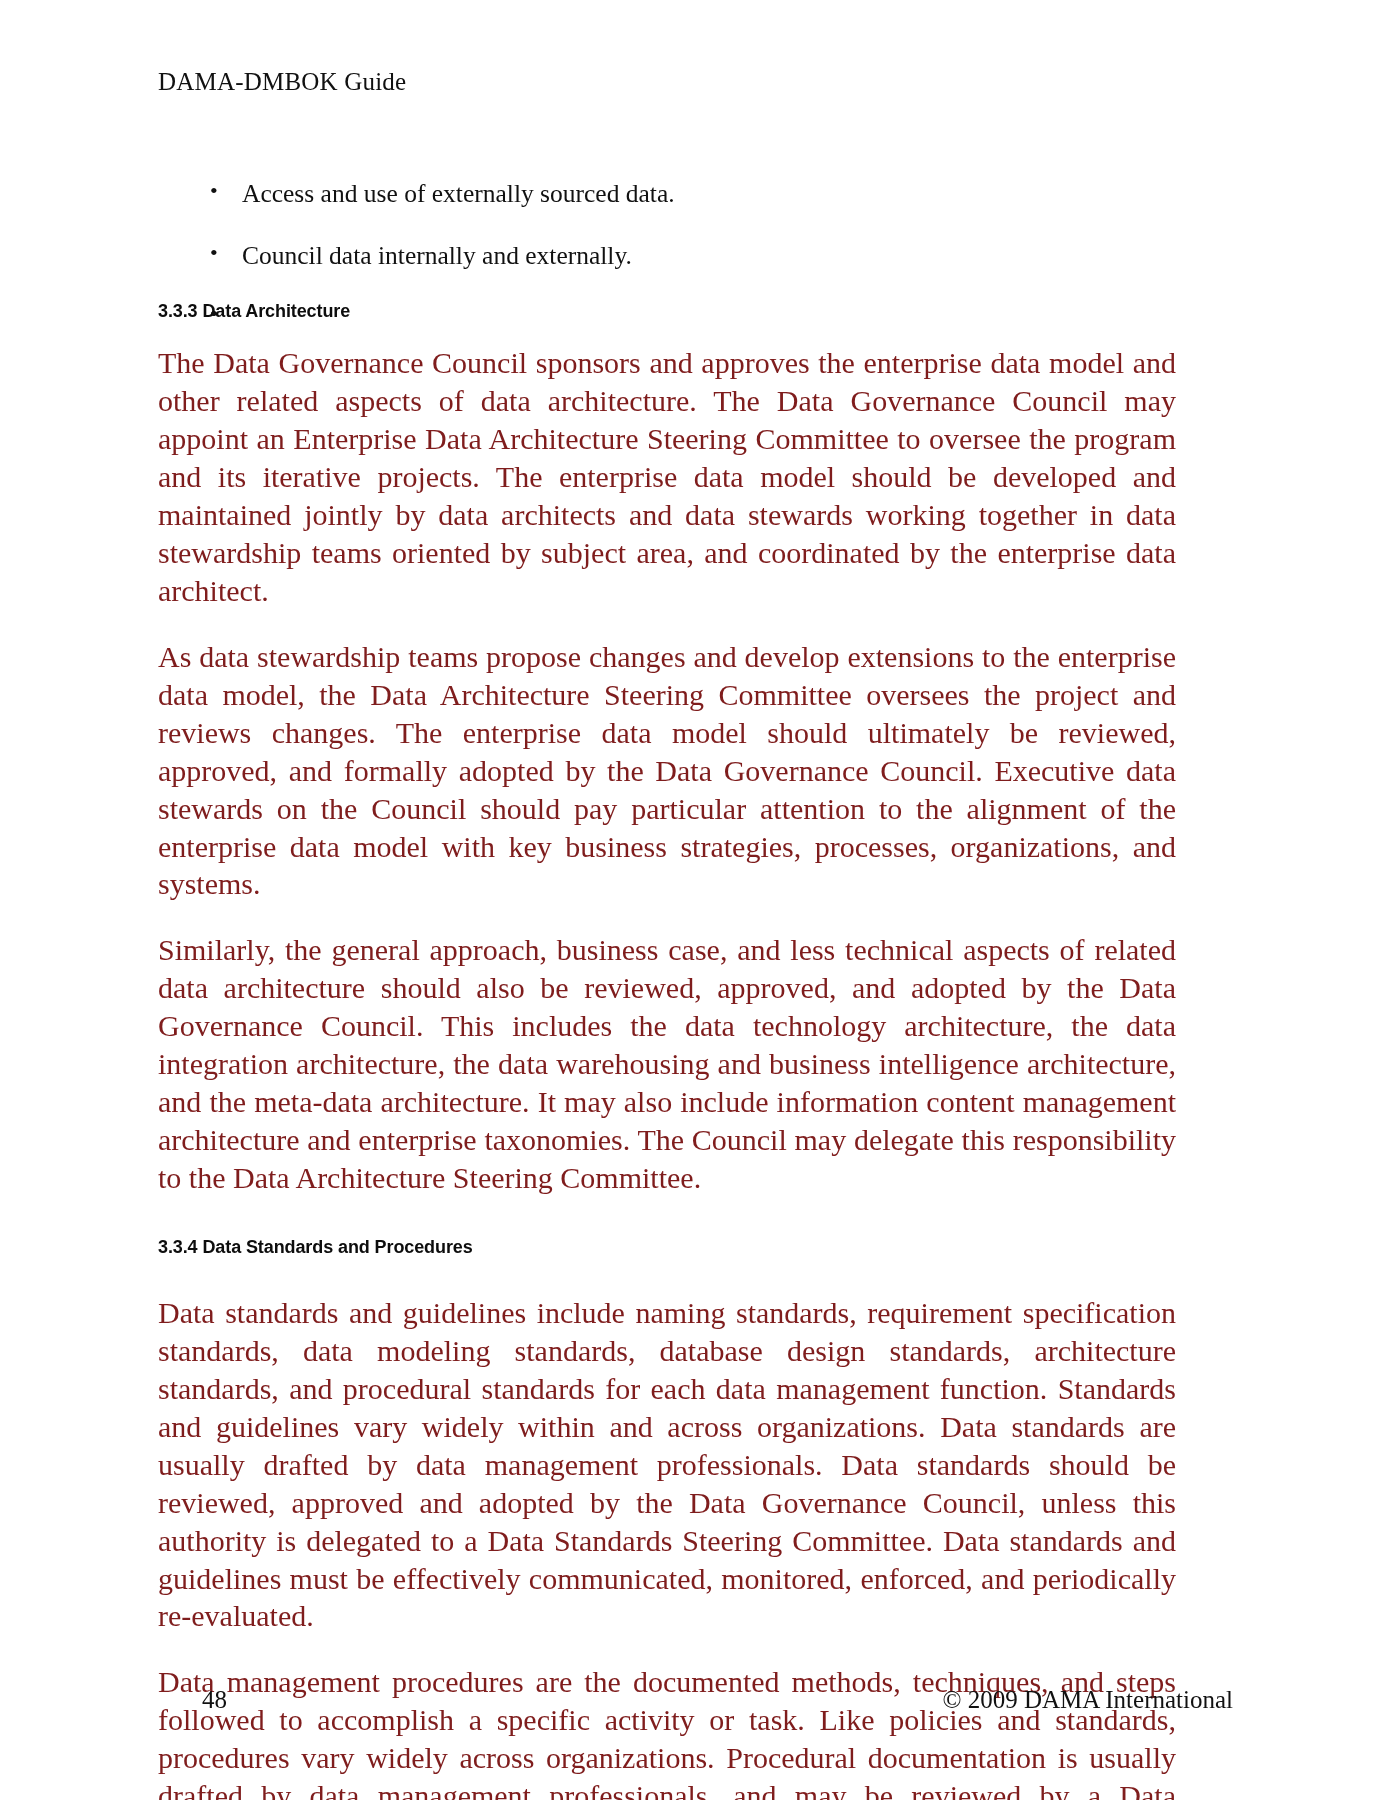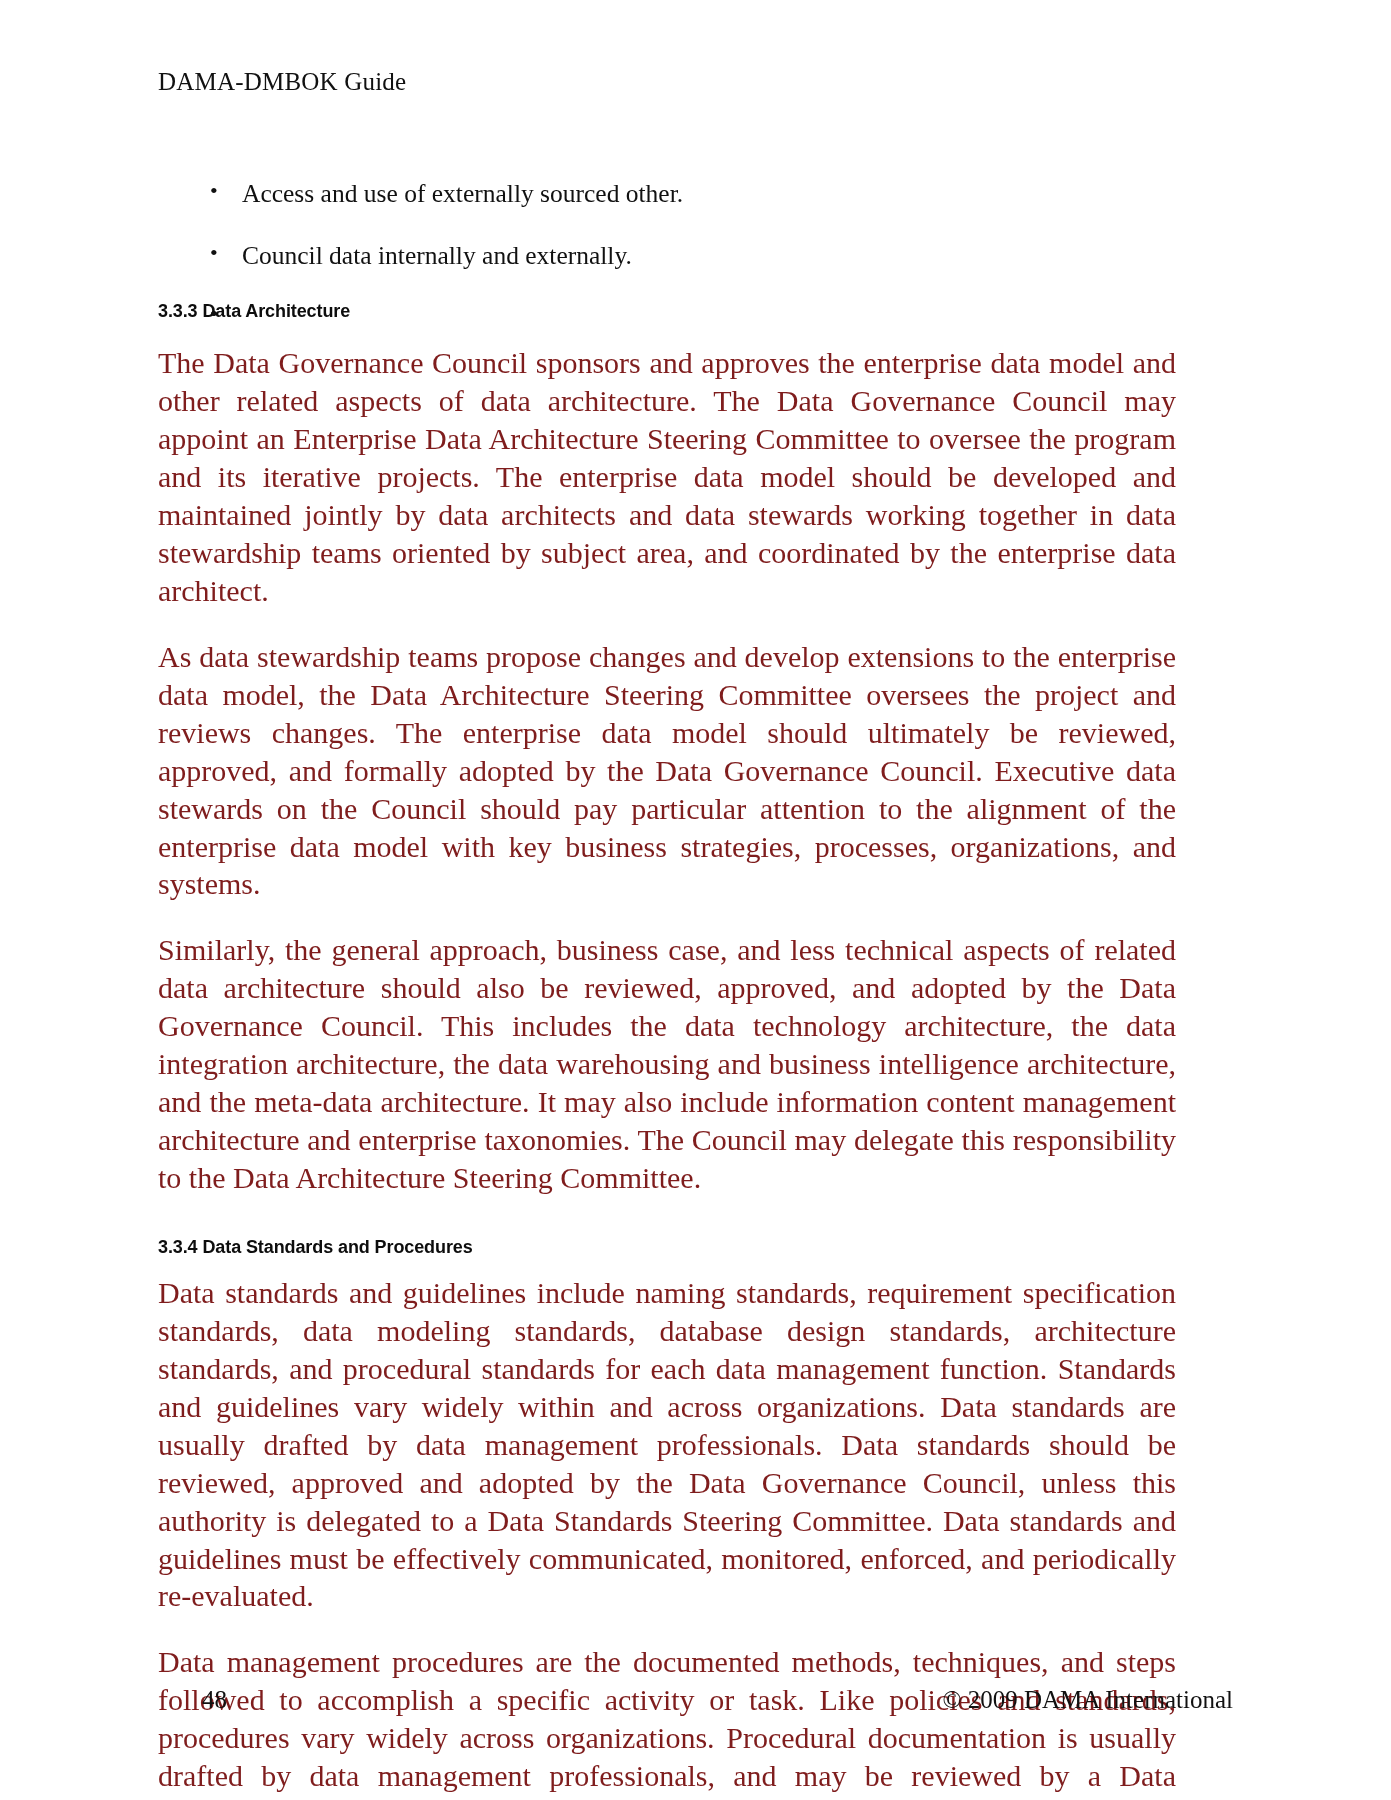--- a/index.html
+++ b/index.html
@@ -65,21 +65,21 @@
   h2.section-heading {
     font-family: "Liberation Sans", "DejaVu Sans", sans-serif;
     font-weight: bold;
     font-size: 18px;
     letter-spacing: -0.1px;
     margin: 26px 0 22px 0;
     color: #0d0d0d;
   }
   h2.section-heading.second {
     margin-top: 40px;
-    margin-bottom: 16px;
+    margin-bottom: 36px;
   }
 
   p.body-para {
     text-align: justify;
     font-size: 30px;
     line-height: 1.265;
     margin: 0 0 28px 0;
     color: #7f1d1d;
     hyphens: none;
   }
@@ -115,21 +115,21 @@
 
 <div class="page">
 
   <div class="running-header">DAMA-DMBOK Guide</div>
 
   <div class="content">
 
     <ul class="bullets">
       <li>
         <span class="bullet-mark">•</span>
-        <span>Access and use of externally sourced other.</span>
+        <span>Access and use of externally sourced data.</span>
       </li>
       <li>
         <span class="bullet-mark">•</span>
         <span>Council data internally and externally.</span>
       </li>
       <li>
         <span class="bullet-mark">•</span>
       </li>
       <li>
         <span class="bullet-mark">•</span>

